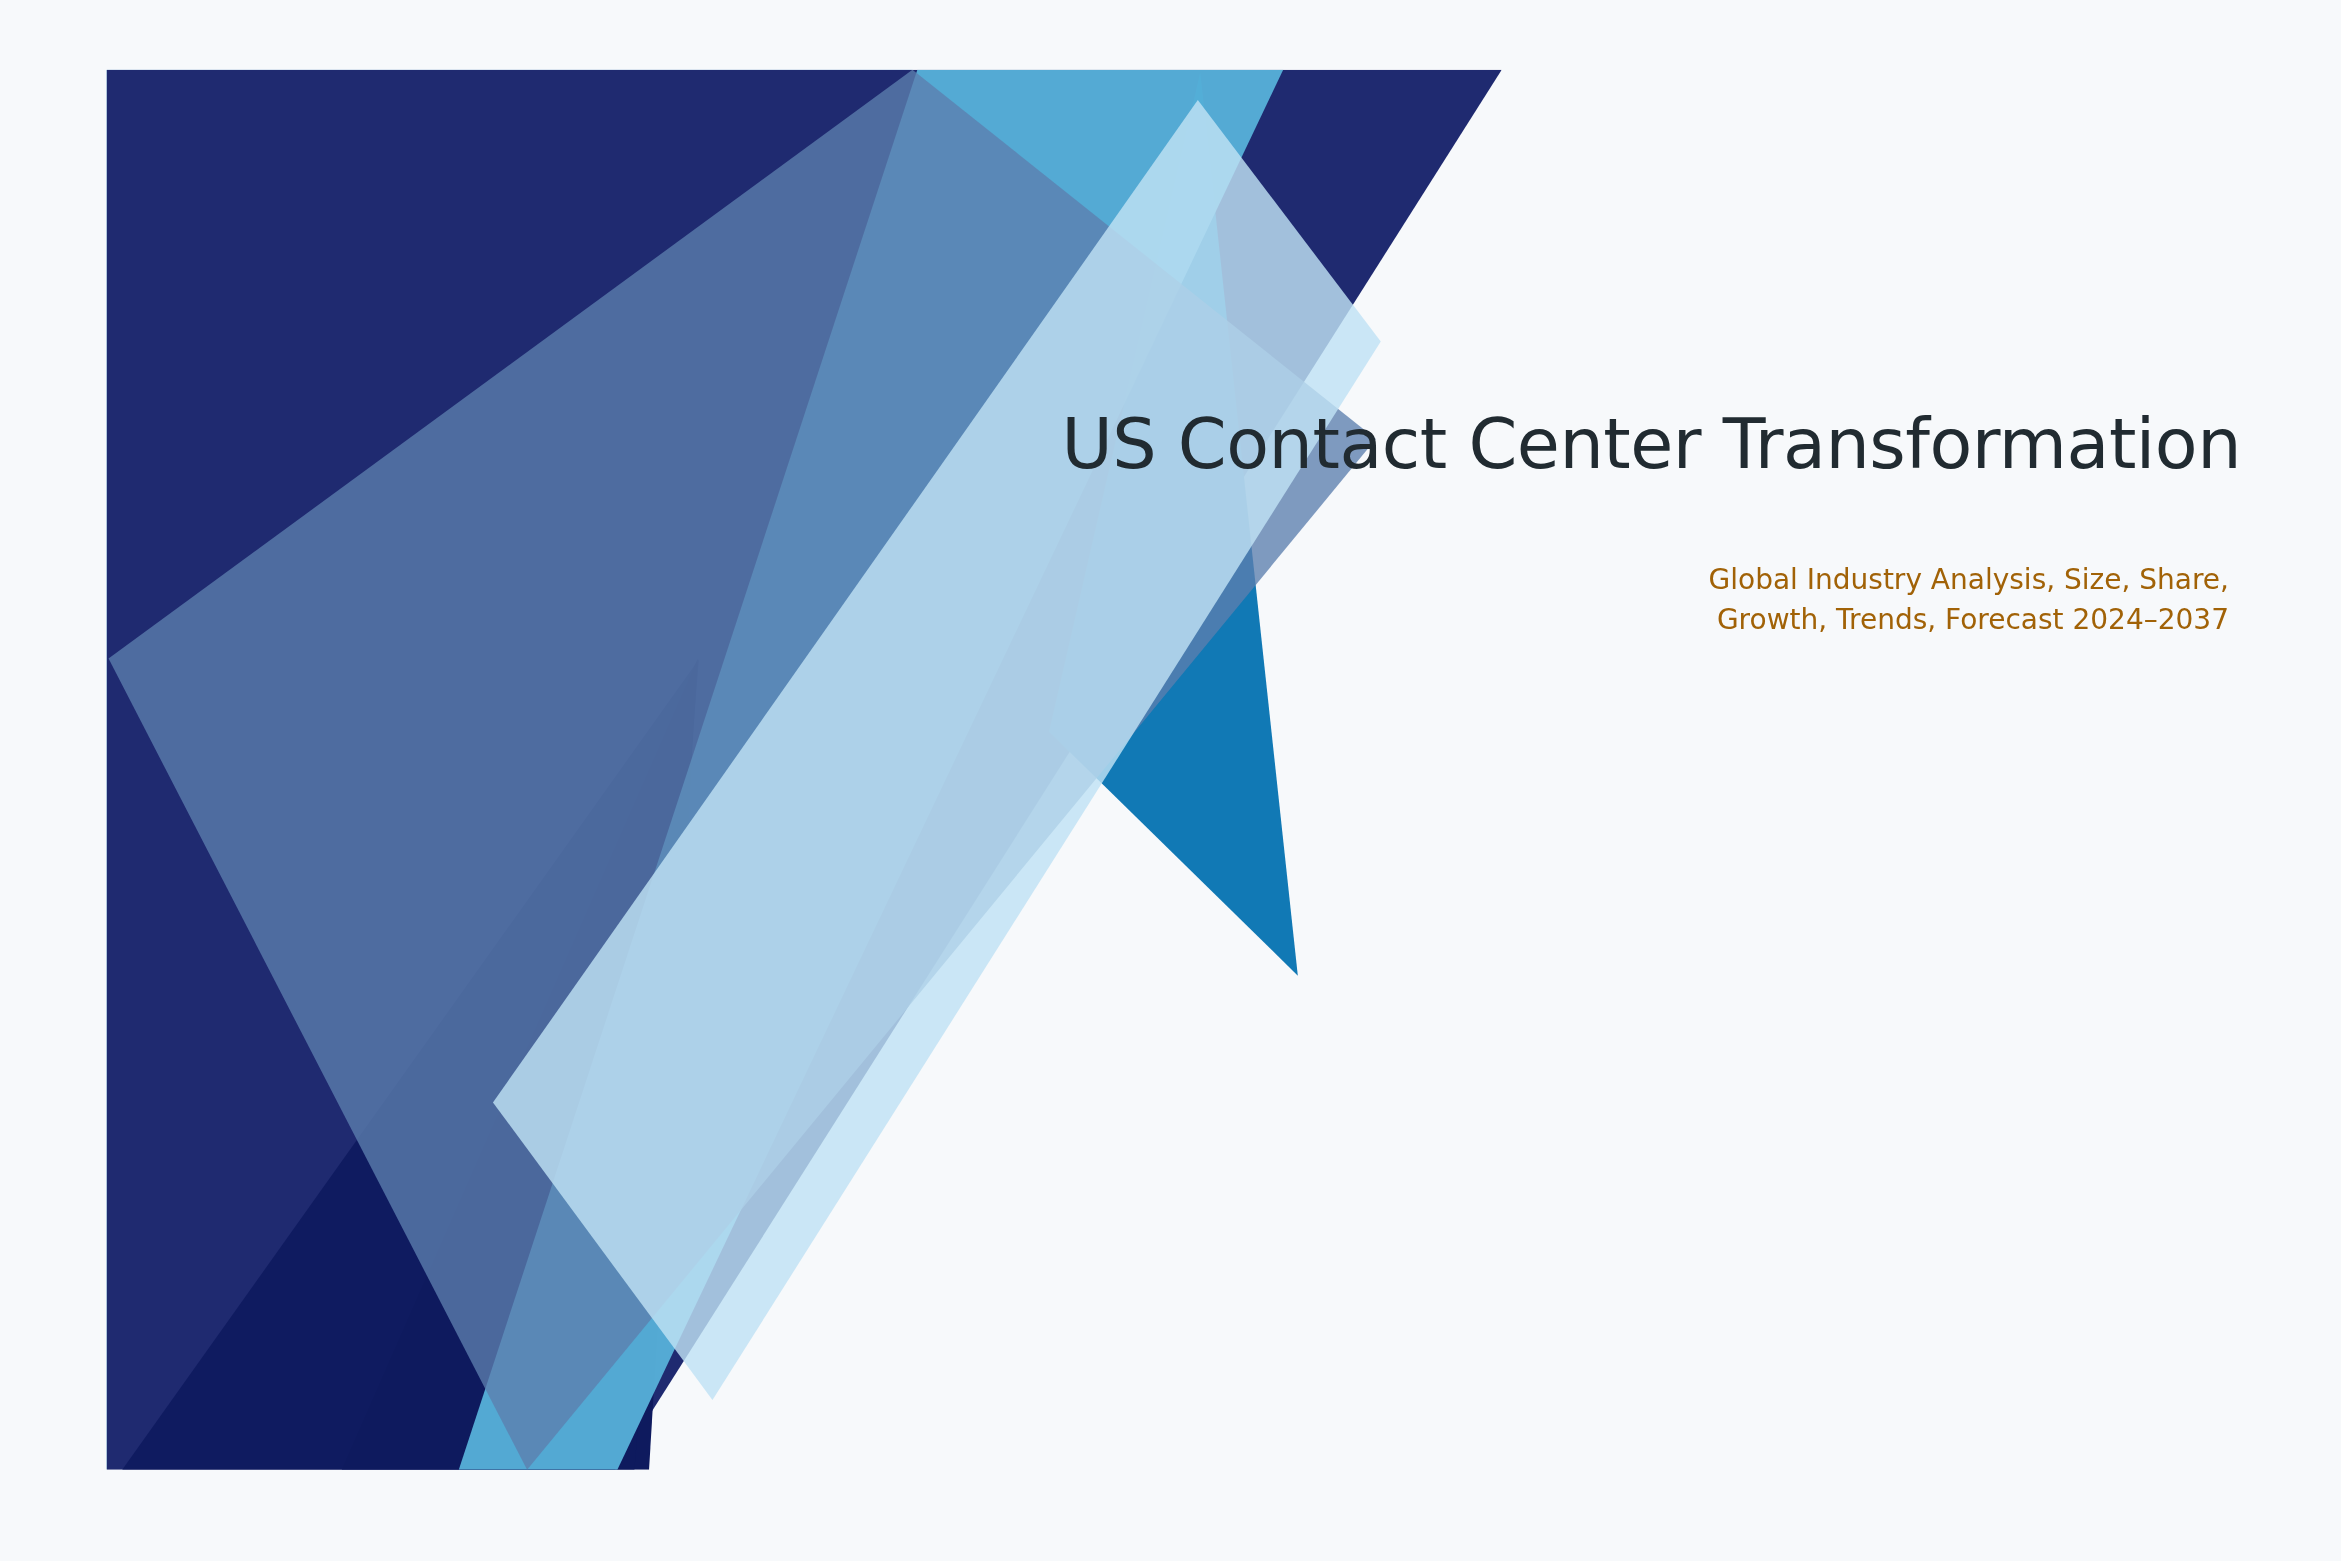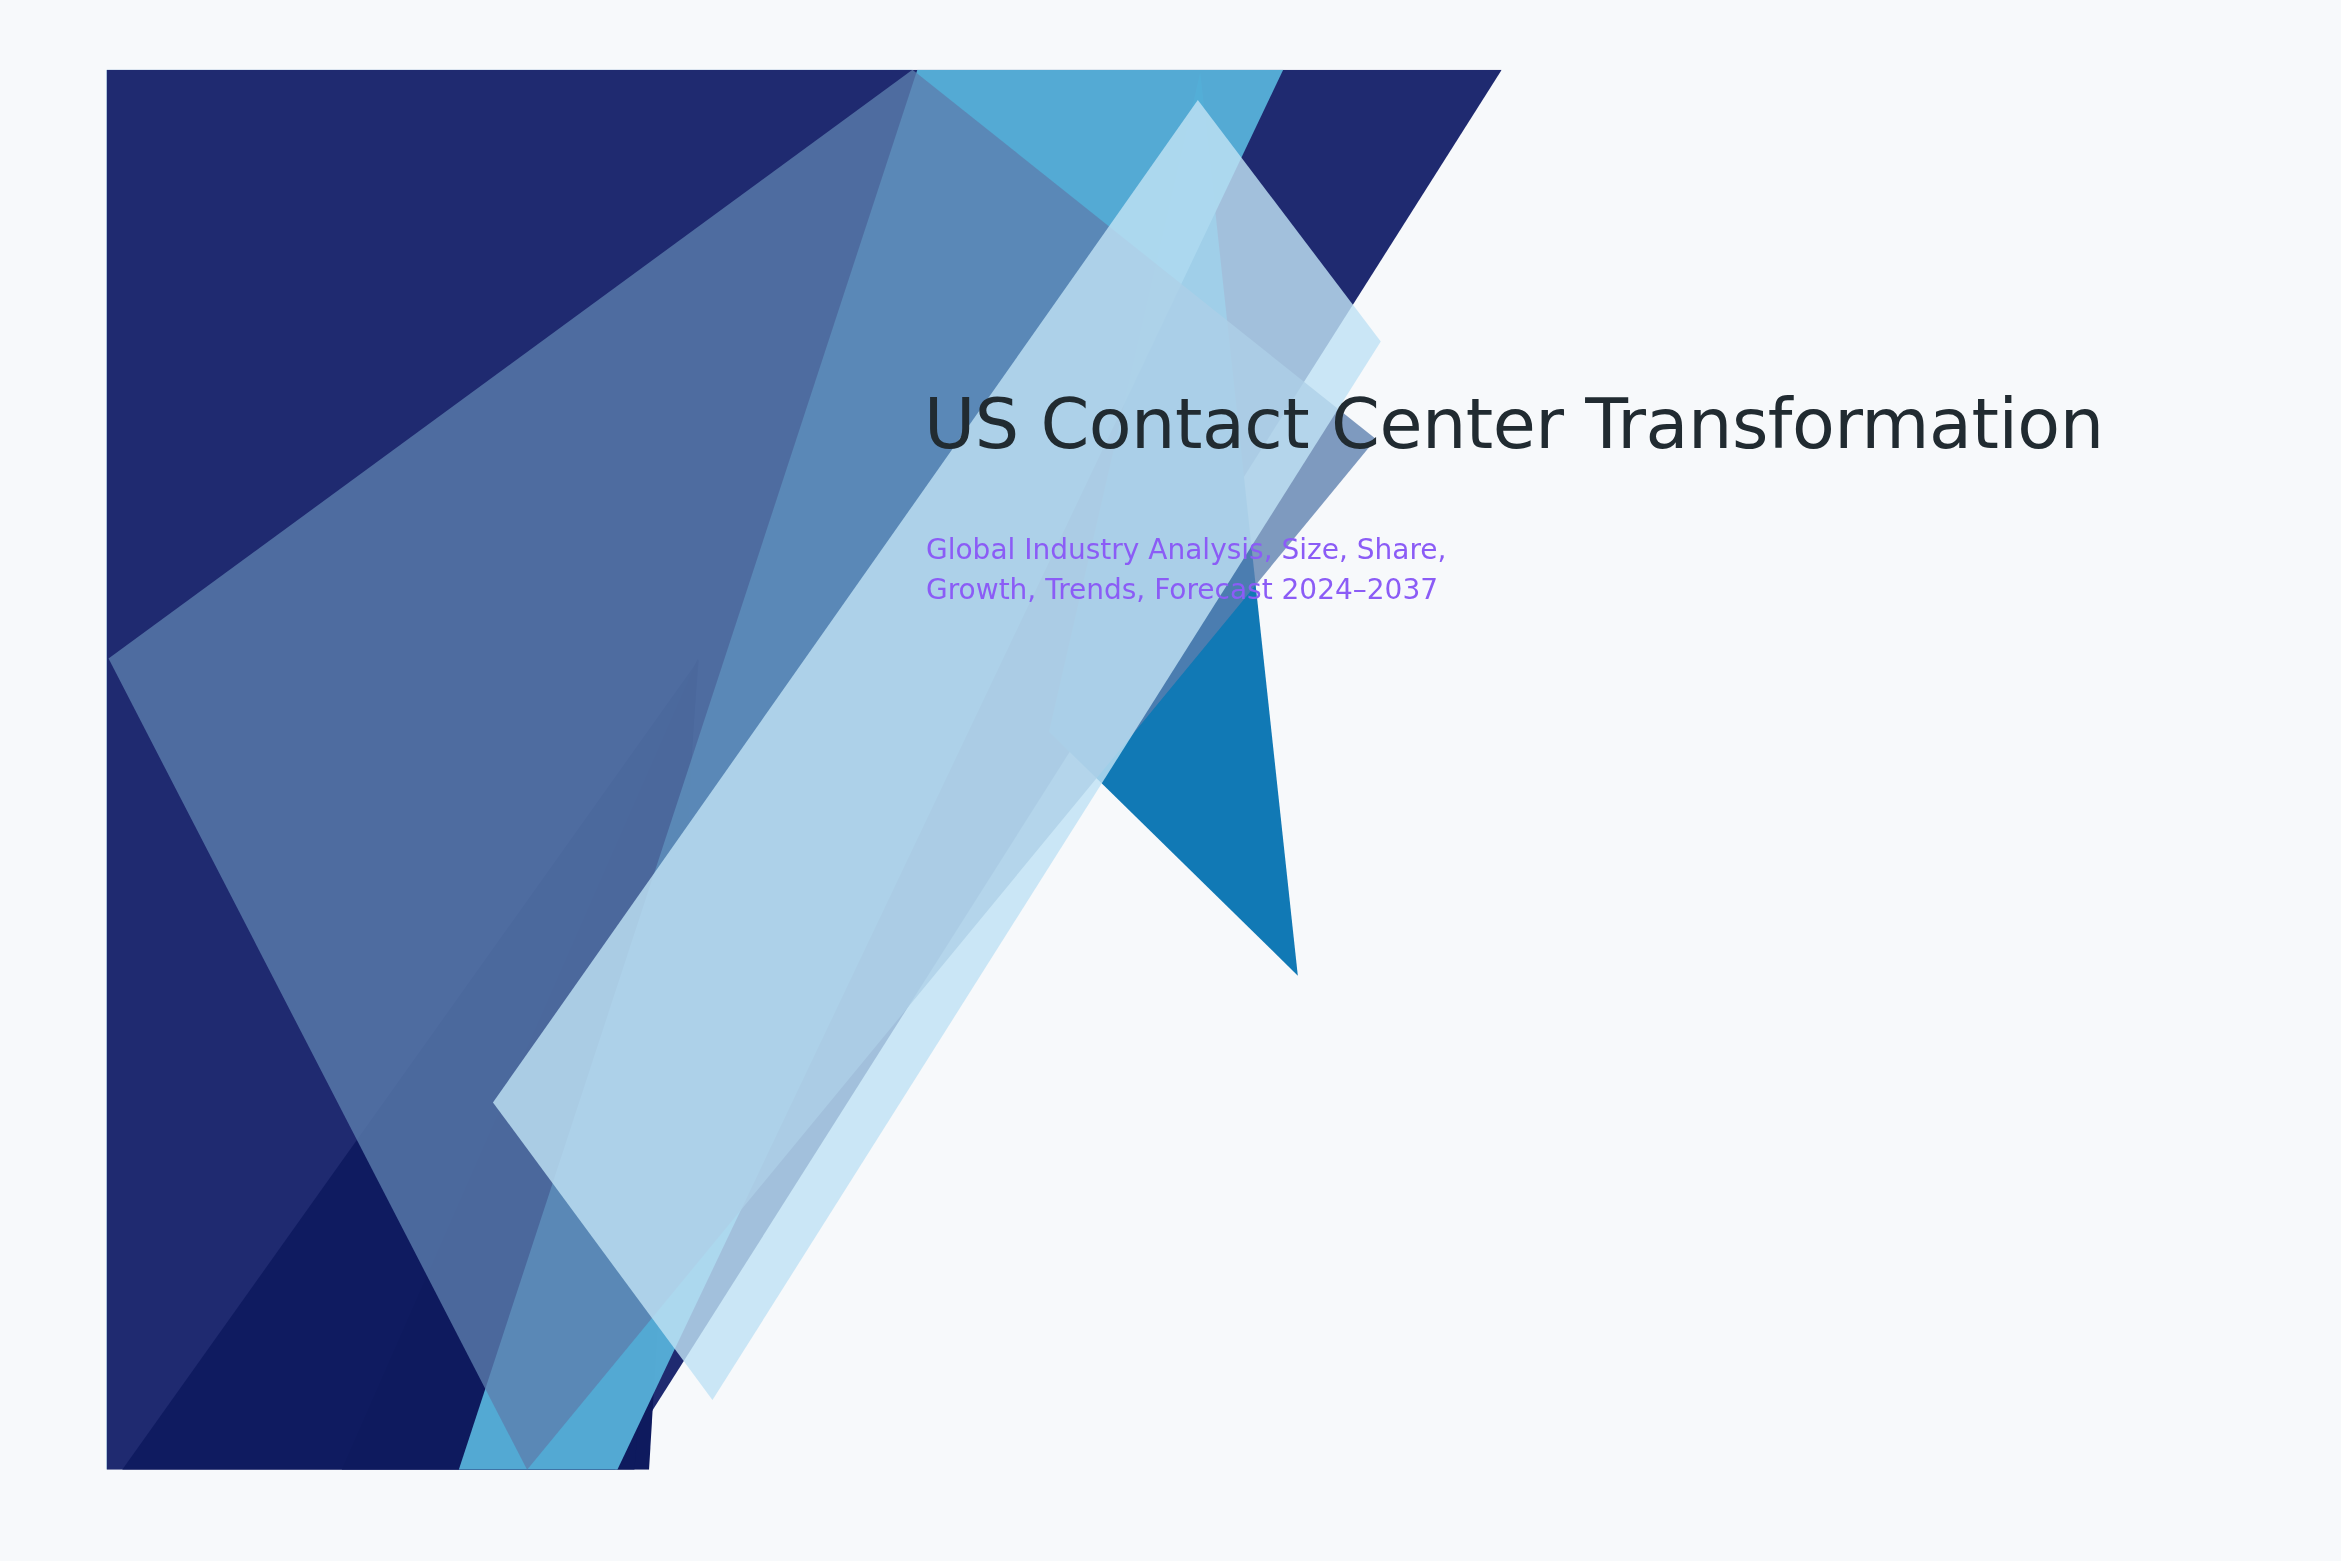--- a/index.html
+++ b/index.html
@@ -19,23 +19,23 @@
     position: absolute;
     left: 0;
     top: 0;
     width: 2342px;
     height: 1561px;
     display: block;
   }
   #text-block {
     position: absolute;
     right: 101px;
-    top: 381px;
+    top: 401px;
     width: 1317px;
-    text-align: left;
+    text-align: right;
     z-index: 5;
   }
   .title {
     margin: 0;
     font-family: "DejaVu Sans", sans-serif;
     font-weight: 400;
     font-size: 70px;
     line-height: 1.23;
     letter-spacing: -0.5px;
     color: #212b31;
@@ -53,27 +53,27 @@
     content: "";
     position: absolute;
     left: -17.6px;
     right: -6.8px;
     bottom: 13px;
     height: 6.3px;
     background: #fbb615;
     z-index: -1;
   }
   .subtitle {
-    margin: 2px;
+    margin: 12px;
     padding-top: 61px;
     font-family: "DejaVu Sans", sans-serif;
     font-weight: 400;
     font-size: 28px;
     line-height: 1.42;
-    color: #8b5cf6;
+    color: #a16207;
   }
   .subtitle span { display: block; }
 </style>
 </head>
 <body>
 
 <div id="cover">
 
   <svg id="art" viewBox="0 0 4800 3200" xmlns="http://www.w3.org/2000/svg">
 

